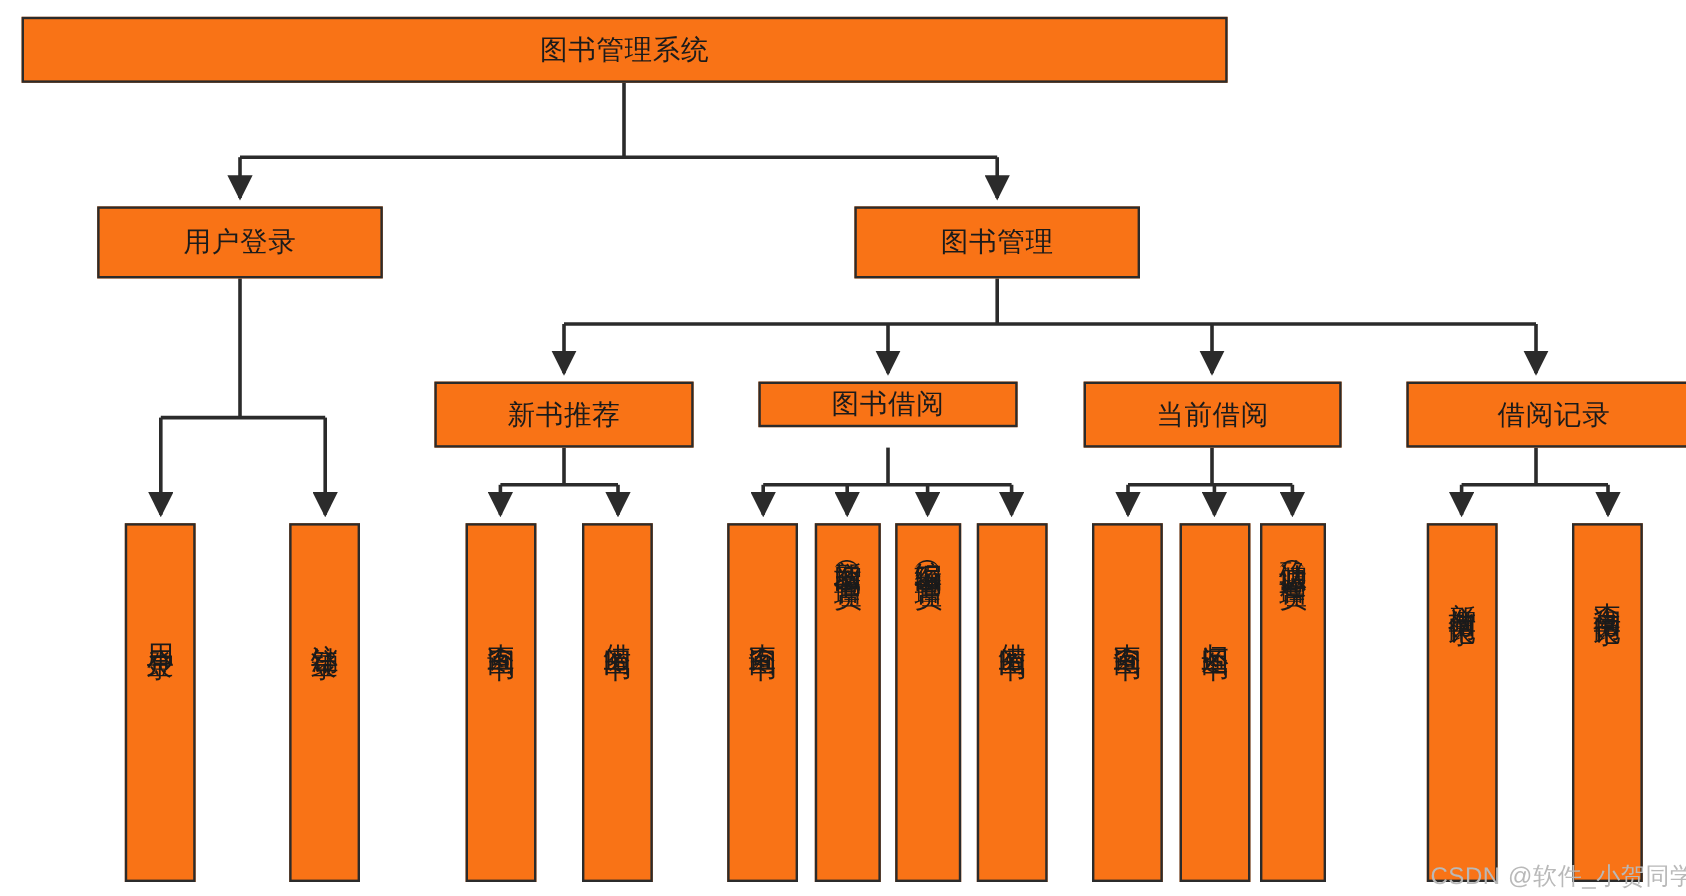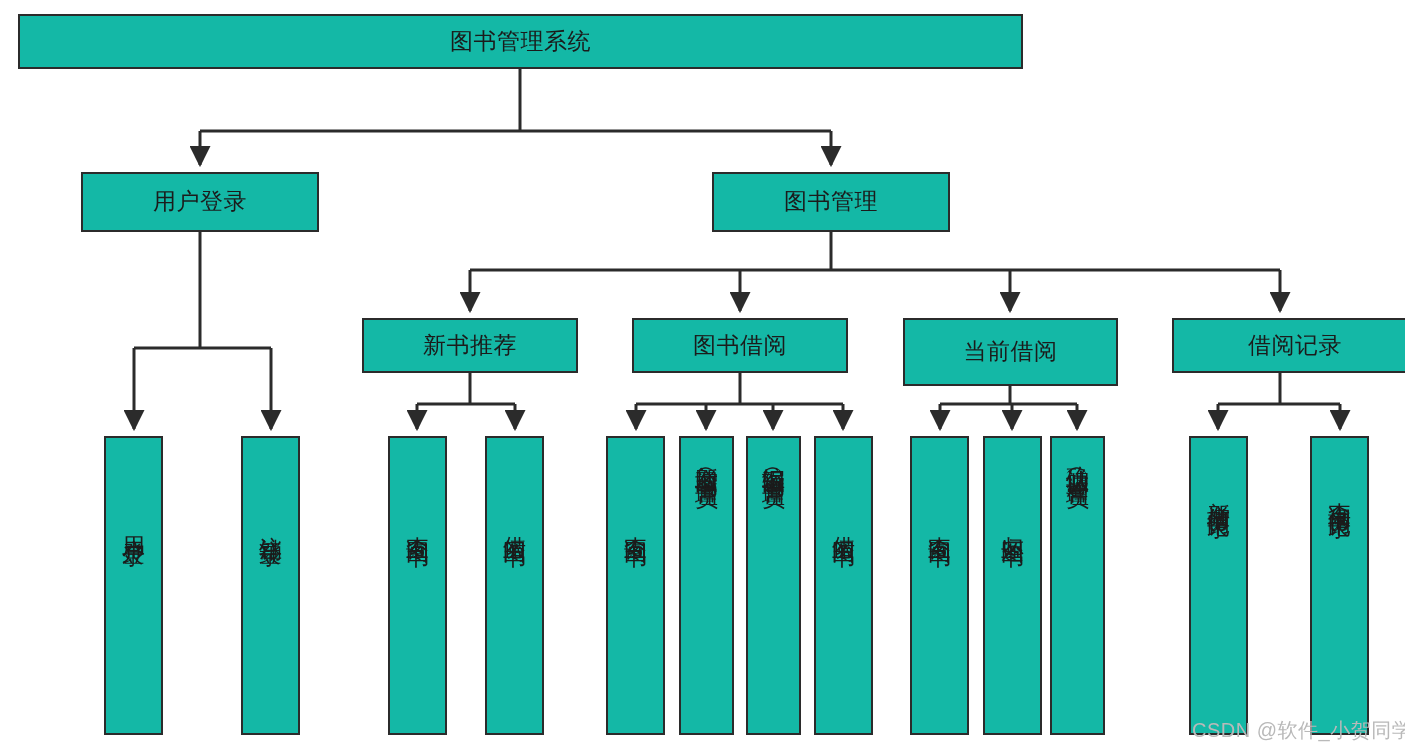--- a/index.html
+++ b/index.html
@@ -22,21 +22,21 @@
     left: 0;
     top: 0;
     width: 1405px;
     height: 747px;
     pointer-events: none;
   }
   .node {
     position: absolute;
     box-sizing: border-box;
     border: 2.5px solid #2b2b2b;
-    background: #14b8a6;
+    background: #f97316;
     display: flex;
     align-items: center;
     justify-content: center;
     color: #1b1b1b;
     line-height: 1.12;
   }
   .node.horiz {
     font-size: 23px;
     letter-spacing: 0.5px;
   }
@@ -124,24 +124,24 @@
   <div class="node horiz" style="left:81px; top:172px; width:238px; height:60px;">
     <span>用户登录</span>
   </div>
   <div class="node horiz" style="left:712px; top:172px; width:238px; height:60px;">
     <span>图书管理</span>
   </div>
 
   <div class="node horiz" style="left:362px; top:318px; width:216px; height:55px;text-align:right;">
     <span>新书推荐</span>
   </div>
-  <div class="node horiz" style="left:632px; top:318px; width:216px; height:55px;justify-content:center;">
+  <div class="node horiz" style="left:632px; top:318px; width:216px; height:38px;justify-content:center;">
     <span>图书借阅</span>
   </div>
-  <div class="node horiz" style="left:903px; top:318px; width:215px; height:68px;justify-content:center;">
+  <div class="node horiz" style="left:903px; top:318px; width:215px; height:55px;justify-content:center;">
     <span>当前借阅</span>
   </div>
   <div class="node horiz" style="left:1172px; top:318px; width:246px; height:55px;">
     <span>借阅记录</span>
   </div>
 
   <div class="node vert" style="left:104px; top:436px; width:59px; height:299px; padding-top:80px;">
     <span class="vtext">用户登录</span>
   </div>
   <div class="node vert" style="left:241px; top:436px; width:59px; height:299px; padding-top:80px;">

